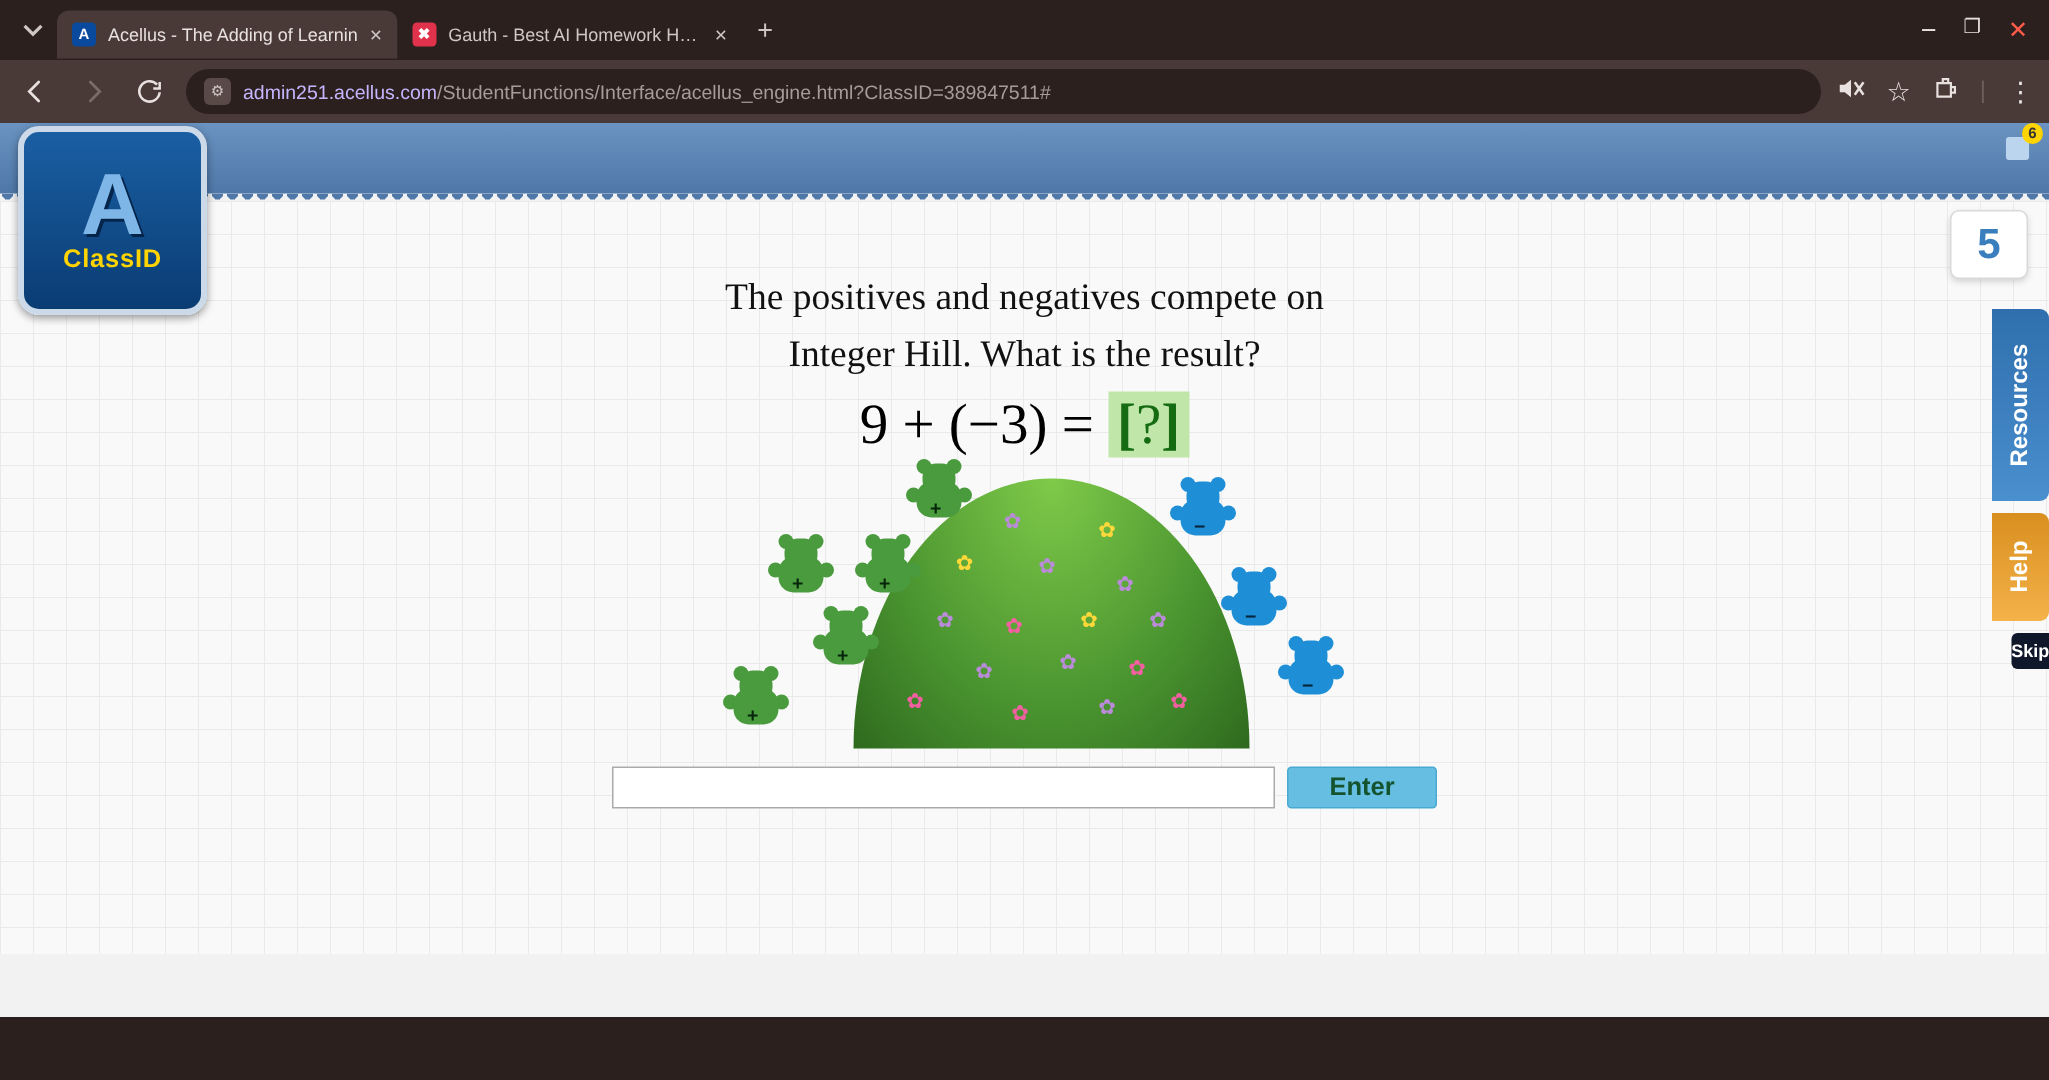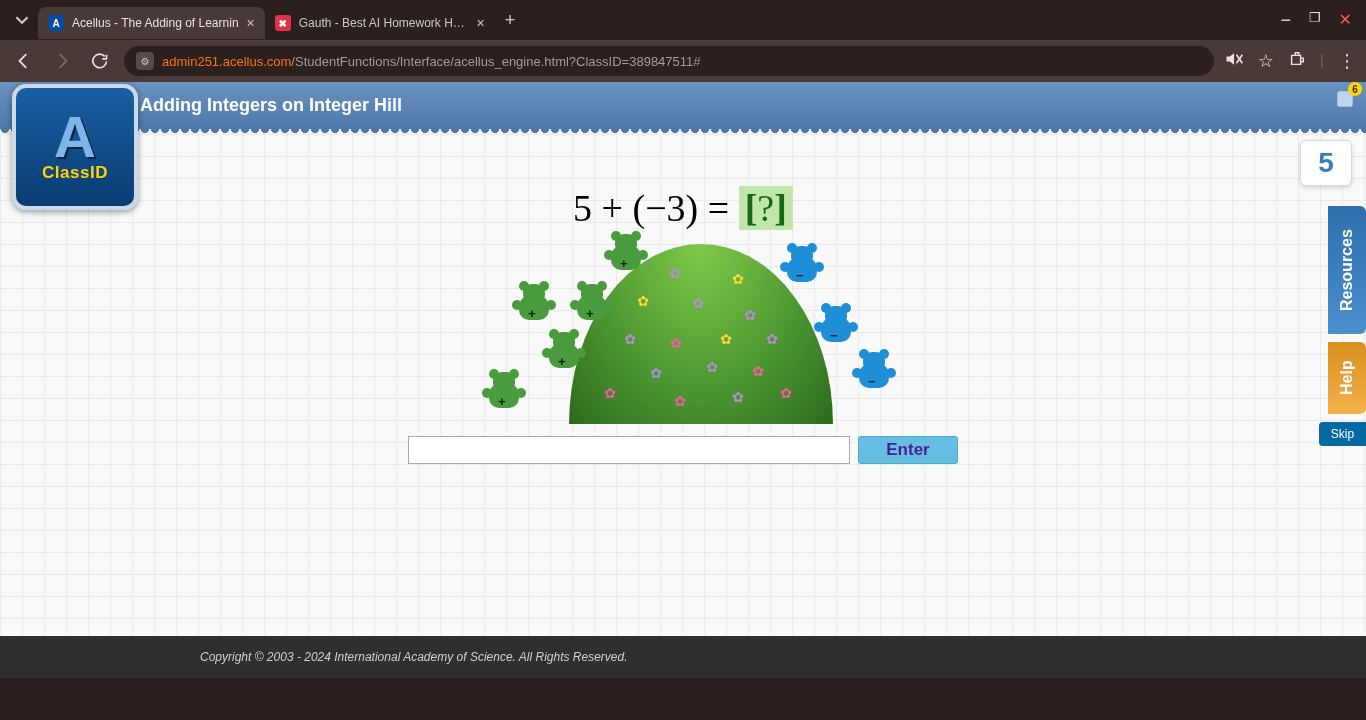--- a/index.html
+++ b/index.html
@@ -12,47 +12,47 @@
   .tab .fav{width:16px;height:16px;border-radius:3px;display:flex;align-items:center;justify-content:center;font-size:10px;font-weight:bold}
   .tab .ttl{white-space:nowrap;overflow:hidden;text-overflow:ellipsis;flex:1}
   .tab .x{color:#cfc7c5;font-size:14px;cursor:pointer}
   .newtab{color:#cfc7c5;font-size:18px;padding:0 10px;cursor:pointer}
   .winctl{margin-left:auto;display:flex;gap:18px;padding-right:14px;color:#e8e1df}
   .addrrow{height:42px;background:#4a3a37;display:flex;align-items:center;padding:0 10px;gap:10px}
   .iconbtn{width:28px;height:28px;display:flex;align-items:center;justify-content:center;color:#e8e1df;border-radius:14px;cursor:pointer}
   .iconbtn.disabled{color:#7a6c69}
   .omnibox{flex:1;height:30px;background:#2b201e;border-radius:16px;display:flex;align-items:center;padding:0 12px;color:#cfc7c5;font-size:13px;gap:8px}
   .omnibox .secure{width:18px;height:18px;background:#5a4a47;border-radius:4px;display:flex;align-items:center;justify-content:center;font-size:10px}
-  .url-host{color:#f97316}
+  .url-host{color:#c4b5fd}
   .url-path{color:#a79a97}
   .rightctl{display:flex;gap:14px;color:#e8e1df;align-items:center}
   
   .page{position:relative;width:1366px;height:596px;background:#f2f2f2}
   .titlebar{height:47px;background:linear-gradient(#6a93c1,#4f78a9);display:flex;align-items:center;color:#fff;font-weight:bold;font-size:18px;padding-left:140px;position:relative}
   .titlebar:after{content:"";position:absolute;left:0;right:0;bottom:-5px;height:5px;background:radial-gradient(circle at 5px 0,#4f78a9 4px,transparent 4px);background-size:10px 10px}
   .logo{position:absolute;top:2px;left:12px;width:118px;height:118px;background:linear-gradient(#1a5fa3,#0a3c73);border:4px solid #cbd9e8;border-radius:14px;display:flex;flex-direction:column;align-items:center;justify-content:center;z-index:5;box-shadow:0 2px 6px rgba(0,0,0,.4)}
   .logo .a{font-size:58px;font-weight:900;color:#7fb6e8;text-shadow:2px 2px 0 #04244a;line-height:.9}
   .logo .brand{color:#ffd400;font-weight:bold;font-size:17px;letter-spacing:.5px}
   .content{position:absolute;top:52px;left:0;right:0;bottom:42px;background:#f9f9f9;background-image:linear-gradient(#eaeaea 1px,transparent 1px),linear-gradient(90deg,#eaeaea 1px,transparent 1px);background-size:22px 22px}
   .panel{position:absolute;left:50%;top:46px;transform:translateX(-50%);width:560px;text-align:center}
   .prompt{font-family:'Comic Sans MS','Chalkboard SE',cursive;font-size:25px;color:#111;line-height:1.5}
   .equation{font-family:Georgia,'Times New Roman',serif;font-size:38px;margin-top:6px}
   .ansbox{display:inline-block;background:#c0e6a9;padding:0 6px;color:#156b12}
   .ansbox .br{color:#156b12;font-weight:bold}
   .hillwrap{position:relative;width:420px;height:190px;margin:4px auto 0}
   .inputrow{margin-top:12px;display:flex;justify-content:center;gap:8px}
   .ansinput{width:432px;height:26px;border:1px solid #aaa;background:#fff;font-size:14px;padding:0 4px}
-  .enterbtn{width:100px;height:28px;background:#66bfe3;border:1px solid #4aa9d1;color:#4c1d95;font-size:17px;font-weight:bold;border-radius:3px;cursor:pointer}
+  .enterbtn{width:100px;height:28px;background:#66bfe3;border:1px solid #4aa9d1;color:#14532d;font-size:17px;font-weight:bold;border-radius:3px;cursor:pointer}
   .footer{position:absolute;left:0;right:0;bottom:0;height:42px;background:#2f2f2f;color:#cfcfcf;font-style:italic;font-size:12px;display:flex;align-items:center;padding-left:200px}
   
   .scorebox{position:absolute;top:58px;right:14px;width:50px;height:44px;background:#fff;border:1px solid #d9d9d9;border-radius:6px;box-shadow:0 2px 4px rgba(0,0,0,.15);display:flex;align-items:center;justify-content:center;font-size:28px;font-weight:bold;color:#3a7ebd}
   .sidetab{position:absolute;right:0;width:38px;border-radius:6px 0 0 6px;display:flex;align-items:center;justify-content:center;color:#fff;font-weight:bold;writing-mode:vertical-rl;transform:rotate(180deg);cursor:pointer}
   .sidetab.res{top:124px;height:128px;background:linear-gradient(#4a8fce,#2f6fae);font-size:16px}
   .sidetab.help{top:260px;height:72px;background:linear-gradient(#f4b24a,#d98f1f);font-size:16px}
-  .skipbtn{position:absolute;right:0;top:340px;width:47px;height:24px;background:#0369a1;border-radius:4px 0 0 4px;color:#fff;font-size:12px;font-weight:normal;display:flex;align-items:center;justify-content:center;writing-mode:horizontal-tb;cursor:pointer}
+  .skipbtn{position:absolute;right:0;top:340px;width:25px;height:24px;background:#0f172a;border-radius:4px 0 0 4px;color:#fff;font-size:12px;font-weight:bold;display:flex;align-items:center;justify-content:center;writing-mode:horizontal-tb;cursor:pointer}
   .badge{position:absolute;top:6px;right:10px;width:22px;height:22px}
   .badge .n{position:absolute;top:-6px;right:-6px;background:#ffd400;color:#333;font-size:10px;font-weight:bold;border-radius:50%;width:14px;height:14px;display:flex;align-items:center;justify-content:center}
   
   .bear{position:absolute;width:42px;height:38px}
   .bear .body{position:absolute;left:6px;top:12px;width:30px;height:24px;border-radius:10px}
   .bear .head{position:absolute;left:10px;top:0;width:22px;height:20px;border-radius:9px}
   .bear .earL,.bear .earR{position:absolute;top:-3px;width:10px;height:10px;border-radius:50%}
   .bear .earL{left:6px}.bear .earR{right:6px}
   .bear .armL,.bear .armR{position:absolute;top:16px;width:10px;height:10px;border-radius:50%}
   .bear .armL{left:-1px}.bear .armR{right:-1px}
@@ -127,38 +127,41 @@
     <span><svg width="18" height="18" viewBox="0 0 20 20">
           <path d="M4 6h10v10H4z M14 9h3v4h-3z M8 3h4v3H8z" fill="none" stroke="#e8e1df" stroke-width="1.6"></path>
         </svg></span>
     <span style="color:#6e5e5b">|</span>
     <span style="font-size:18px">⋮</span>
   </div>
 </div>
 
 <div class="page">
   <div class="titlebar">
-    <span>Adding Integers on Integer Hill</span>
     <div class="badge">
       <svg width="22" height="22" viewBox="0 0 20 20">
           <rect x="3" y="3" width="14" height="14" fill="#bcd5ef" rx="2"></rect>
         </svg>
       <span class="n">6</span>
     </div>
   </div>
 
   <div class="logo">
     <div class="a">A</div>
     <div class="brand">ClassID</div>
   </div>
 
   <div class="content">
     <div class="panel">
+      <div class="prompt">
+        <span>The positives and negatives compete on</span><br>
+        <span>Integer Hill. What is the result?</span>
+      </div>
       <div class="equation">
-        <span>5 + (−3) =</span>
+        <span>9 + (−3) =</span>
         <span class="ansbox"><span class="br">[</span>?<span class="br">]</span></span>
       </div>
 
       <div class="hillwrap">
         <div class="hill"></div>
         <div id="flowers">
             <div class="flower p" style="left: 195px; top: 30px;"></div>
             <div class="flower y" style="left: 258px; top: 36px;"></div>
             <div class="flower y" style="left: 163px; top: 58px;"></div>
             <div class="flower p" style="left: 218px; top: 60px;"></div>
@@ -256,16 +259,13 @@
         <button class="enterbtn">Enter</button>
       </div>
     </div>
   </div>
 
   <div class="scorebox">5</div>
   <div class="sidetab res">Resources</div>
   <div class="sidetab help">Help</div>
   <div class="skipbtn">Skip</div>
 
-  <div class="footer">
-    <span>Copyright © 2003 - 2024 International Academy of Science.  All Rights Reserved.</span>
-  </div>
 </div>
 
 </body></html>

